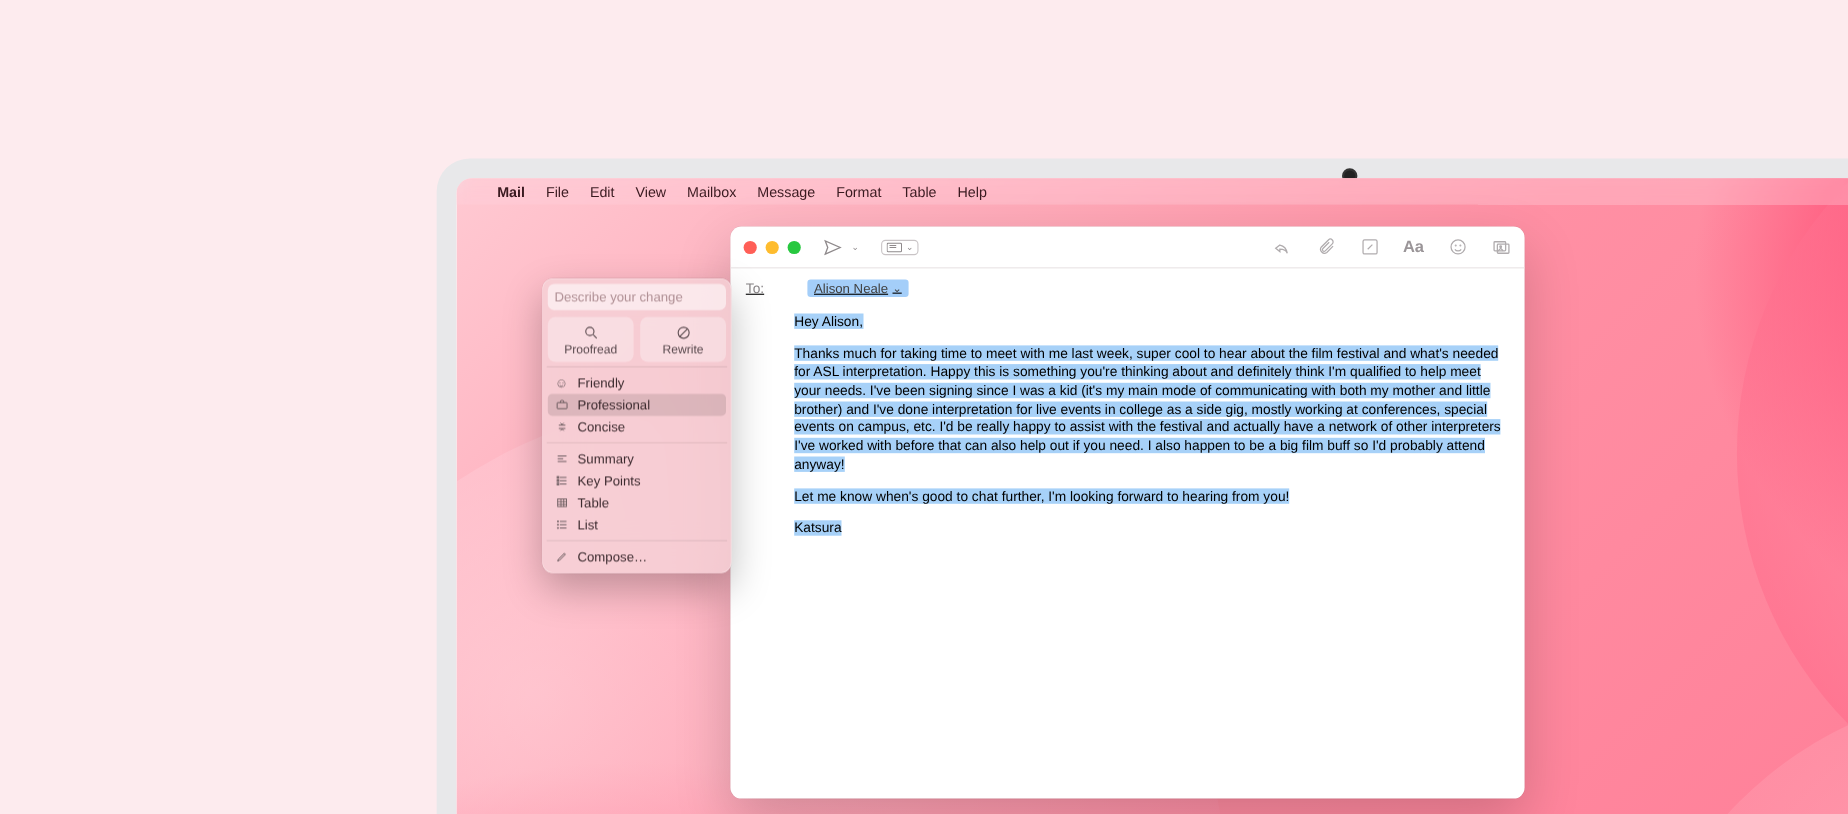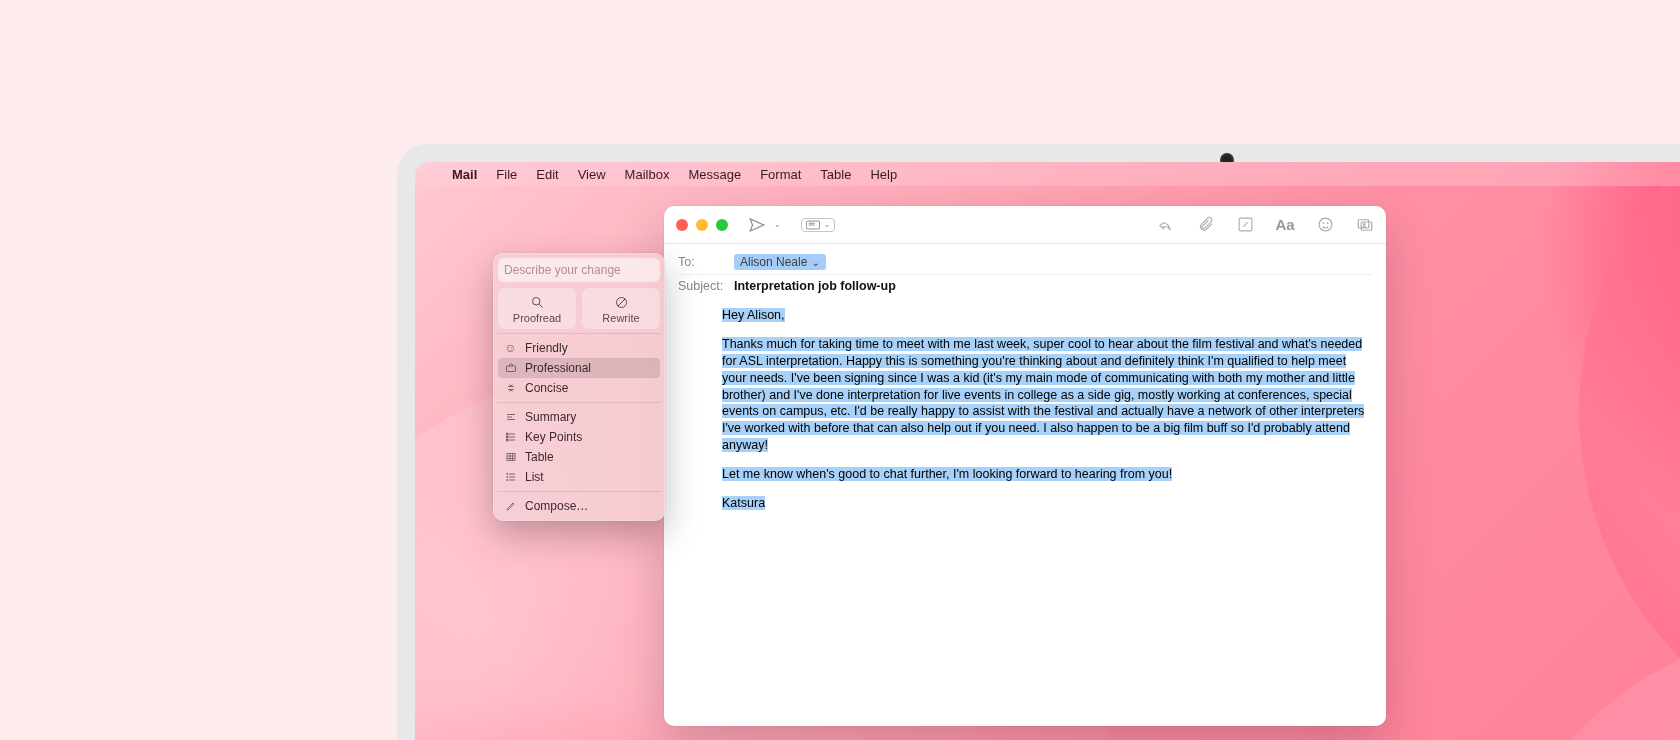--- a/index.html
+++ b/index.html
@@ -100,21 +100,21 @@
 .t-min { background: #febc2e; }
 .t-max { background: #28c840; }
 .tb-icon { width: 18px; height: 18px; color: #8f8a8c; display:flex; align-items:center; justify-content:center; }
 .tb-group { display:flex; align-items:center; gap:6px; padding:2px 6px; }
 .tb-right { margin-left:auto; display:flex; align-items:center; gap:22px; color:#b0acae; }
 .tb-right .tb-icon { color:#b0acae; }
 .chev-sm { font-size:8px; color:#8f8a8c; margin-left:2px; }
 .icon-box { border:1px solid #c9c4c6; border-radius:4px; padding:1px 4px; font-size:10px; color:#8f8a8c; display:flex; align-items:center; gap:2px; }
 
 .headers { padding: 6px 14px 0; font-size: 12.5px; }
-.hrow { display:flex; align-items:center; padding:4px 0; gap:6px; border-bottom:1px solid #eee; }
+.hrow { display:flex; align-items:center; padding:4px 0; gap:6px; border-bottom:1px solid #eee;text-decoration:underline; }
 .hrow:last-child{ border-bottom:none; }
 .hlabel { color:#8a8688; min-width:50px; }
 .hrow .value { color:#111; }
 .recipient-pill { background:#a4cef9; color:#404040; padding:1px 6px; border-radius:3px; font-size:12px; display:inline-flex; align-items:center; gap:3px; }
 .recipient-pill::after { content:"⌄"; font-size:10px; margin-left:1px; }
 
 .body-area { flex:1; padding: 10px 14px; font-size: 12.5px; line-height:1.35; color:#000; }
 .sel { background:#a7d1f8; }
 .body-area p { margin-bottom: 12px; padding-left: 44px; }
 .sig { display:inline; }
@@ -237,24 +237,20 @@
                 </svg>
               </span>
           </div>
         </div>
 
         <div class="headers">
           <div class="hrow">
             <span class="hlabel">To:</span>
             <span class="recipient-pill">Alison Neale</span>
           </div>
-          <div class="hrow">
-            <span class="hlabel">Subject:</span>
-            <span class="value" style="font-weight:600">Interpretation job follow-up</span>
-          </div>
         </div>
 
         <div class="body-area">
           <p><span class="sel">Hey Alison,</span></p>
           <p><span class="sel">Thanks much for taking time to meet with me last week, super cool to hear about the film festival and what's needed for ASL interpretation. Happy this is something you're thinking about and definitely think I'm qualified to help meet your needs. I've been signing since I was a kid (it's my main mode of communicating with both my mother and little brother) and I've done interpretation for  live events in college as a side gig, mostly working at conferences, special events on campus, etc. I'd be really happy to assist with the festival and actually have a network of other interpreters I've worked with before that can also help out if you need. I also happen to be a big film buff so I'd probably attend anyway!</span></p>
           <p><span class="sel">Let me know when's good to chat further, I'm looking forward to hearing from you!</span></p>
           <p><span class="sel sig">Katsura</span></p>
         </div>
       </div>
 

